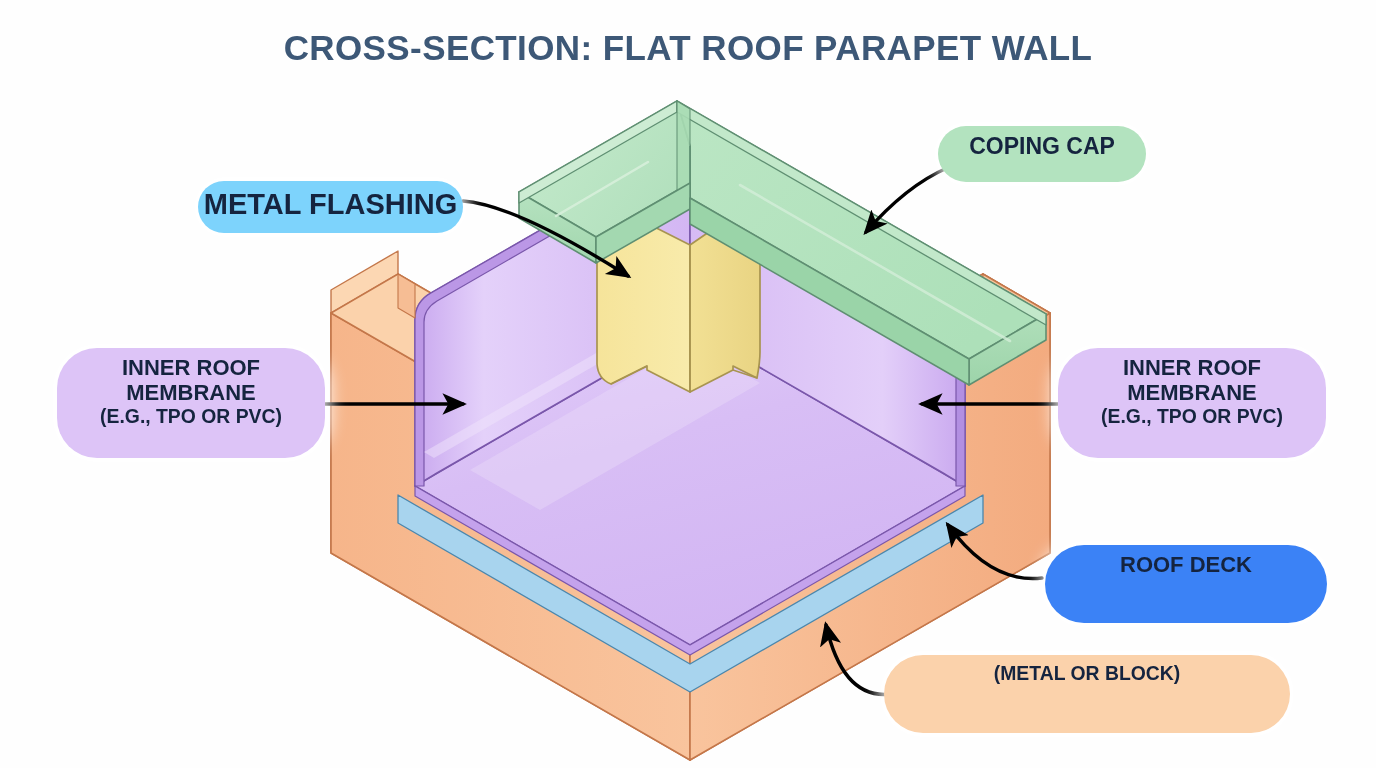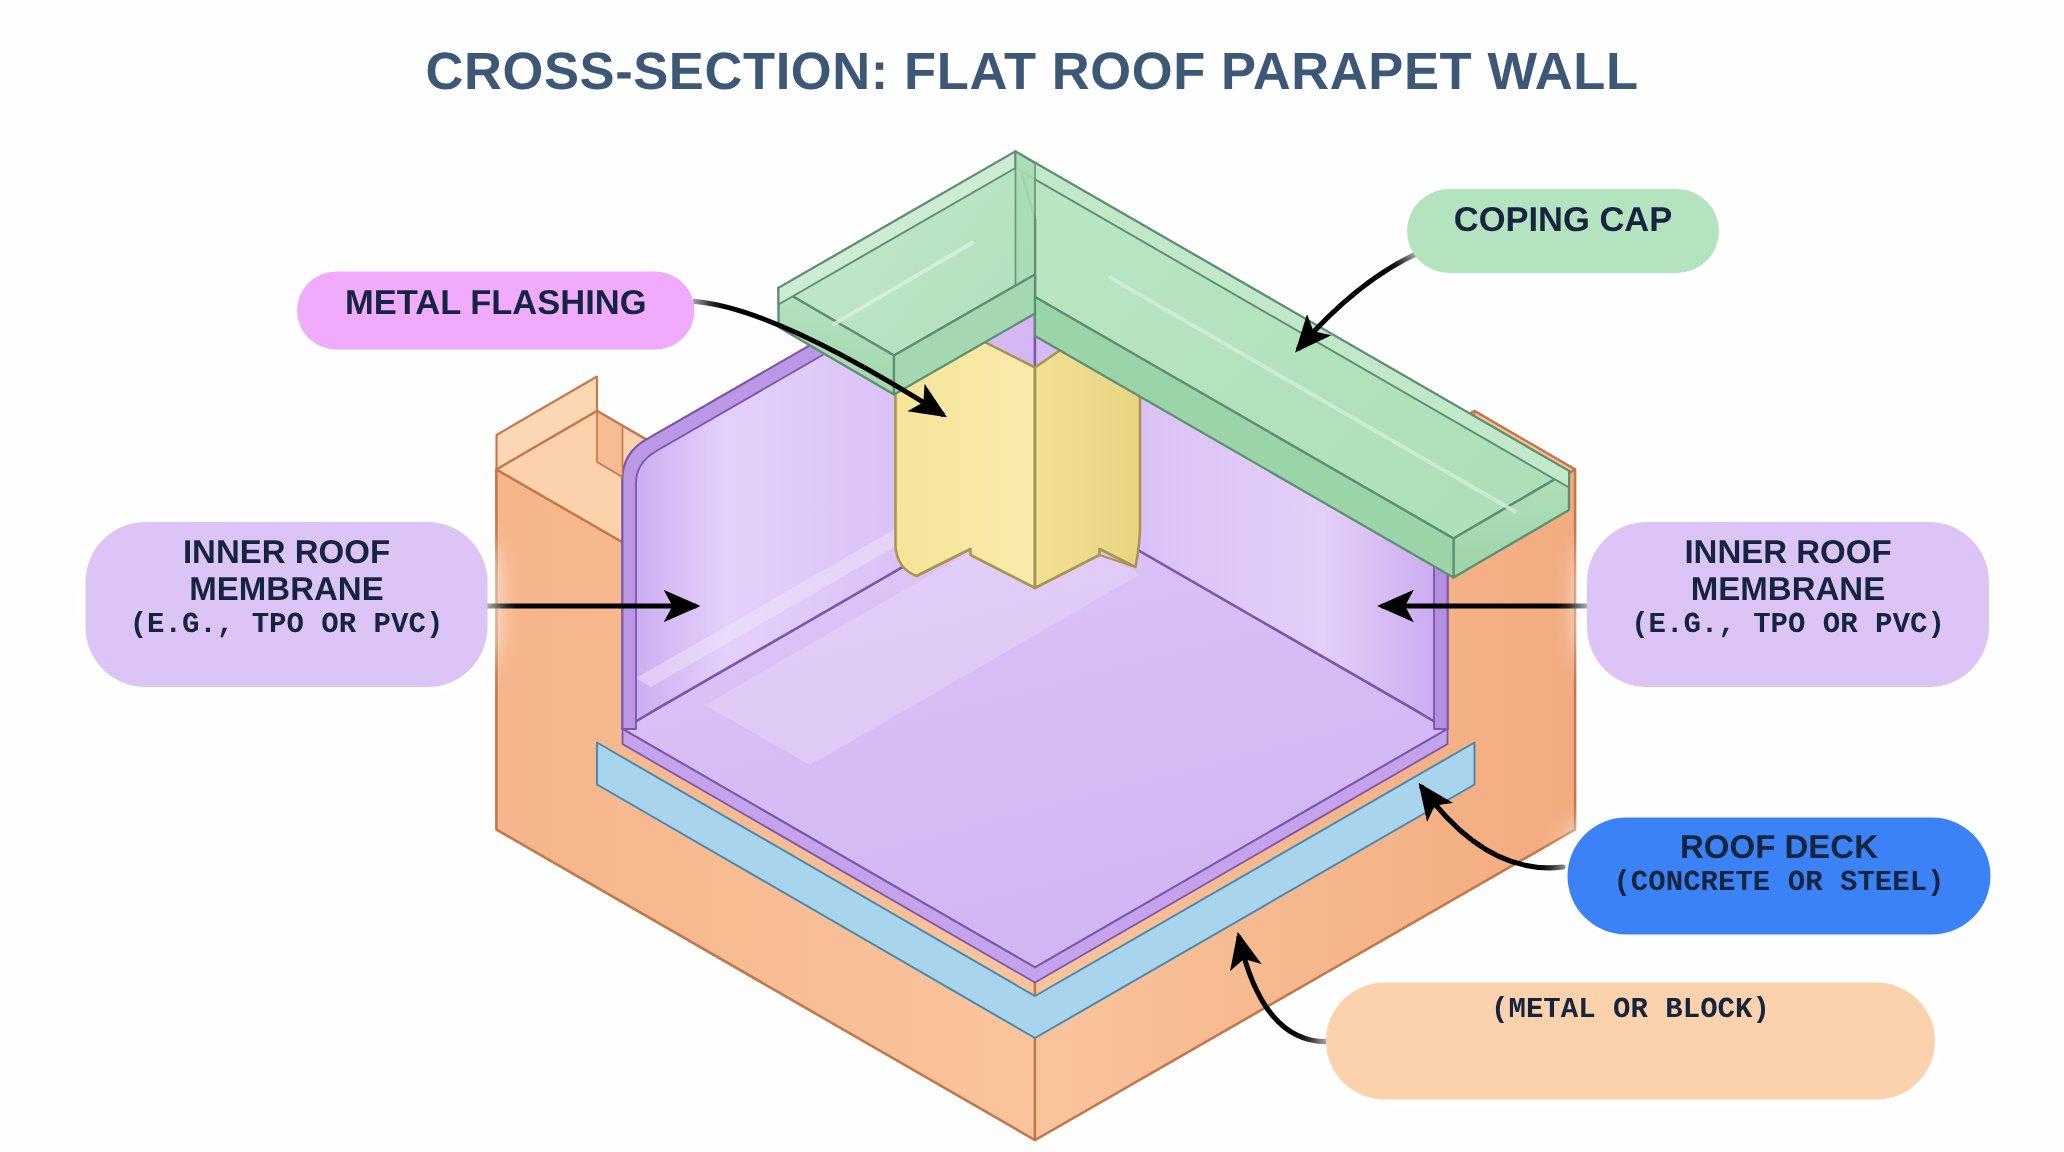--- a/index.html
+++ b/index.html
@@ -52,24 +52,24 @@
     text-align: center;
     display: flex;
     flex-direction: column;
     align-items: center;
     justify-content: flex-start;
     line-height: 1.14;
     padding: 7px 20px;
     box-shadow: 0 0 16px 6px rgba(255,255,255,0.85);
   }
   .callout .ln { display: block; white-space: nowrap; }
-  .callout .sub { font-size: 0.88em; font-family: Liberation Mono, monospace; }
+  .callout .sub { font-size: 0.88em; }
 
   #callout-coping      { left: 938px; top: 126px;  width: 208px; height: 56px;  font-size: 23px; background: #b3e3bf; }
-  #callout-flashing    { left: 198px; top: 181px;  width: 265px; height: 52px;  font-size: 23px; background: #f0abfc; }
+  #callout-flashing    { left: 198px; top: 181px;  width: 265px; height: 52px;  font-size: 29px; background: #7dd3fc; }
   #callout-membrane-l  { left: 57px;  top: 348px;  width: 268px; height: 110px; font-size: 22px; background: #ddc4f7; }
   #callout-membrane-r  { left: 1058px;top: 348px;  width: 268px; height: 110px; font-size: 22px; background: #ddc4f7; }
   #callout-deck        { left: 1045px;top: 545px;  width: 282px; height: 78px;  font-size: 22px; background: #3b82f6; }
   #callout-parapet     { left: 884px; top: 655px;  width: 406px; height: 78px;  font-size: 22px; background: #fbd2ab; }
 </style>
 </head>
 <body>
 
 <div id="stage">
 
@@ -308,20 +308,19 @@
   </div>
 
   <div class="callout" id="callout-membrane-r">
     <span class="ln">INNER ROOF</span>
     <span class="ln">MEMBRANE</span>
     <span class="ln sub">(E.G., TPO OR PVC)</span>
   </div>
 
   <div class="callout" id="callout-deck">
     <span class="ln">ROOF DECK</span>
-    <span class="ln sub">(CONCRETE OR STEEL)</span>
   </div>
 
   <div class="callout" id="callout-parapet">
     <span class="ln sub">(METAL OR BLOCK)</span>
   </div>
 
 </div>
 
 </body></html>

